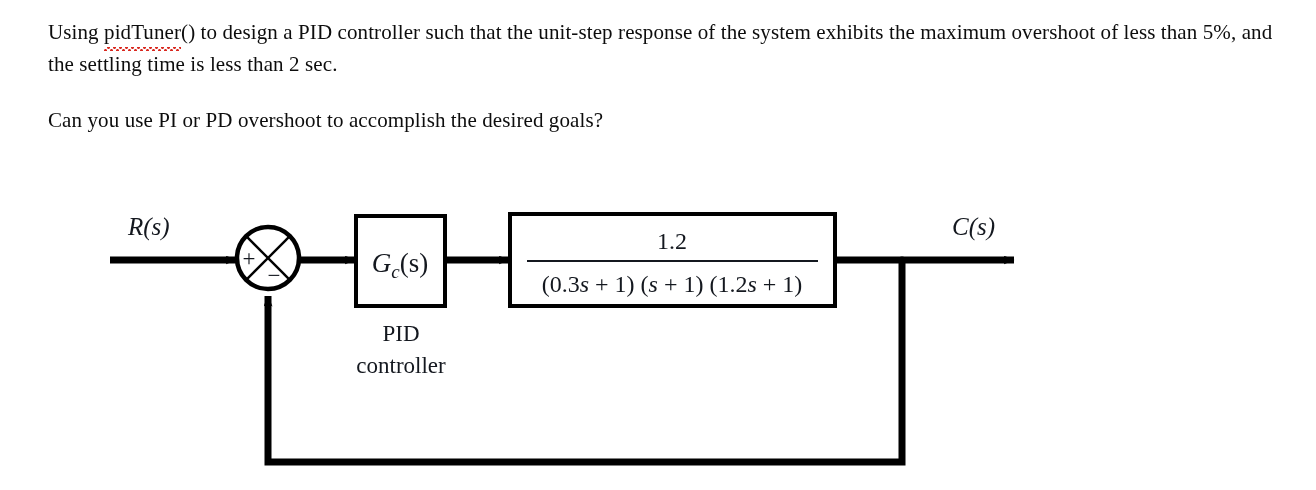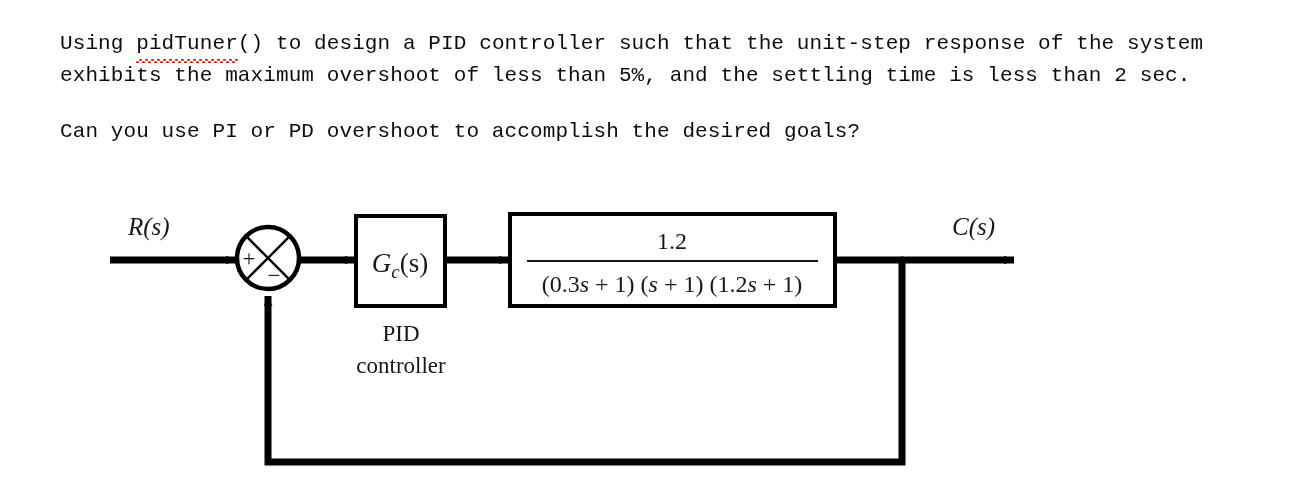--- a/index.html
+++ b/index.html
@@ -17,25 +17,25 @@
   }
 
   
   #prose {
     position: absolute;
     left: 48px;
     top: 16px;
     width: 1240px;
   }
   .para {
-    font-family: Liberation Mono, monospace;
+    font-family: Liberation Serif, serif;
     font-size: 21px;
     line-height: 32px;
     color: #0d0d0d;
-    margin: 12px;
+    margin: 0;
     letter-spacing: 0.1px;
   }
   #para-2 { margin-top: 24px; }
 
   .spellcheck {
     position: relative;
     display: inline-block;
   }
   .spellcheck::after {
     content: "";

